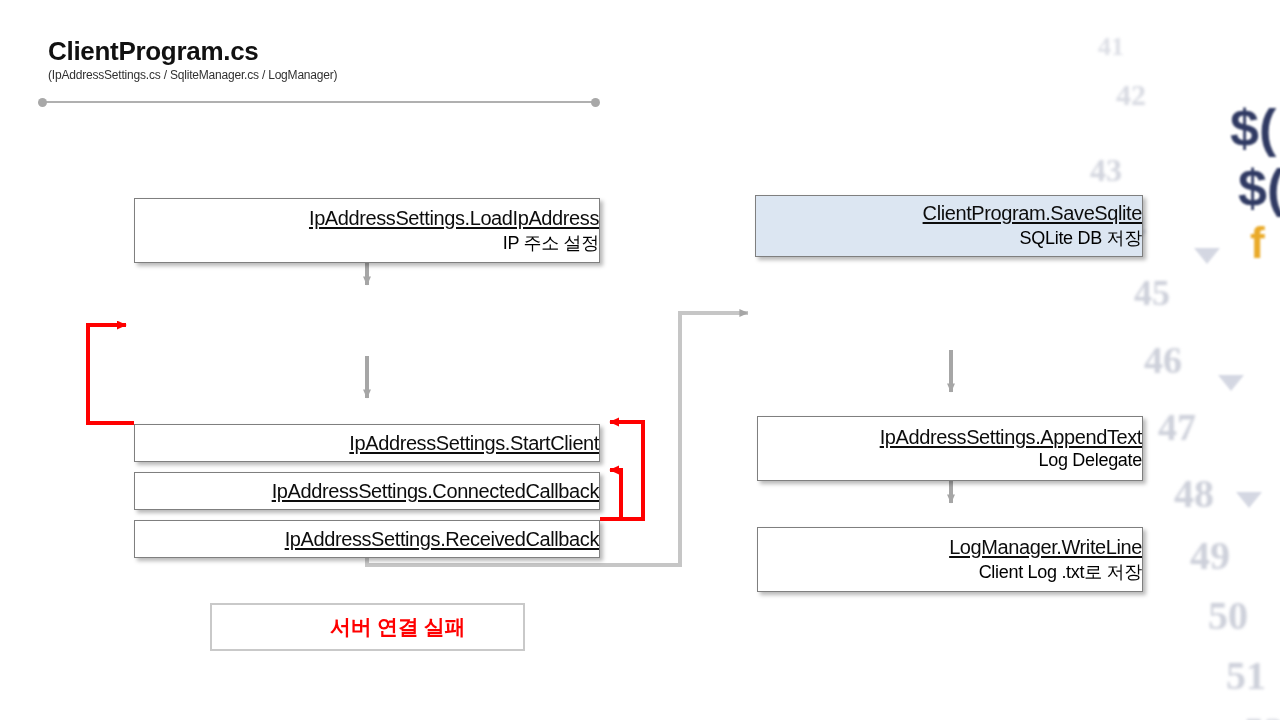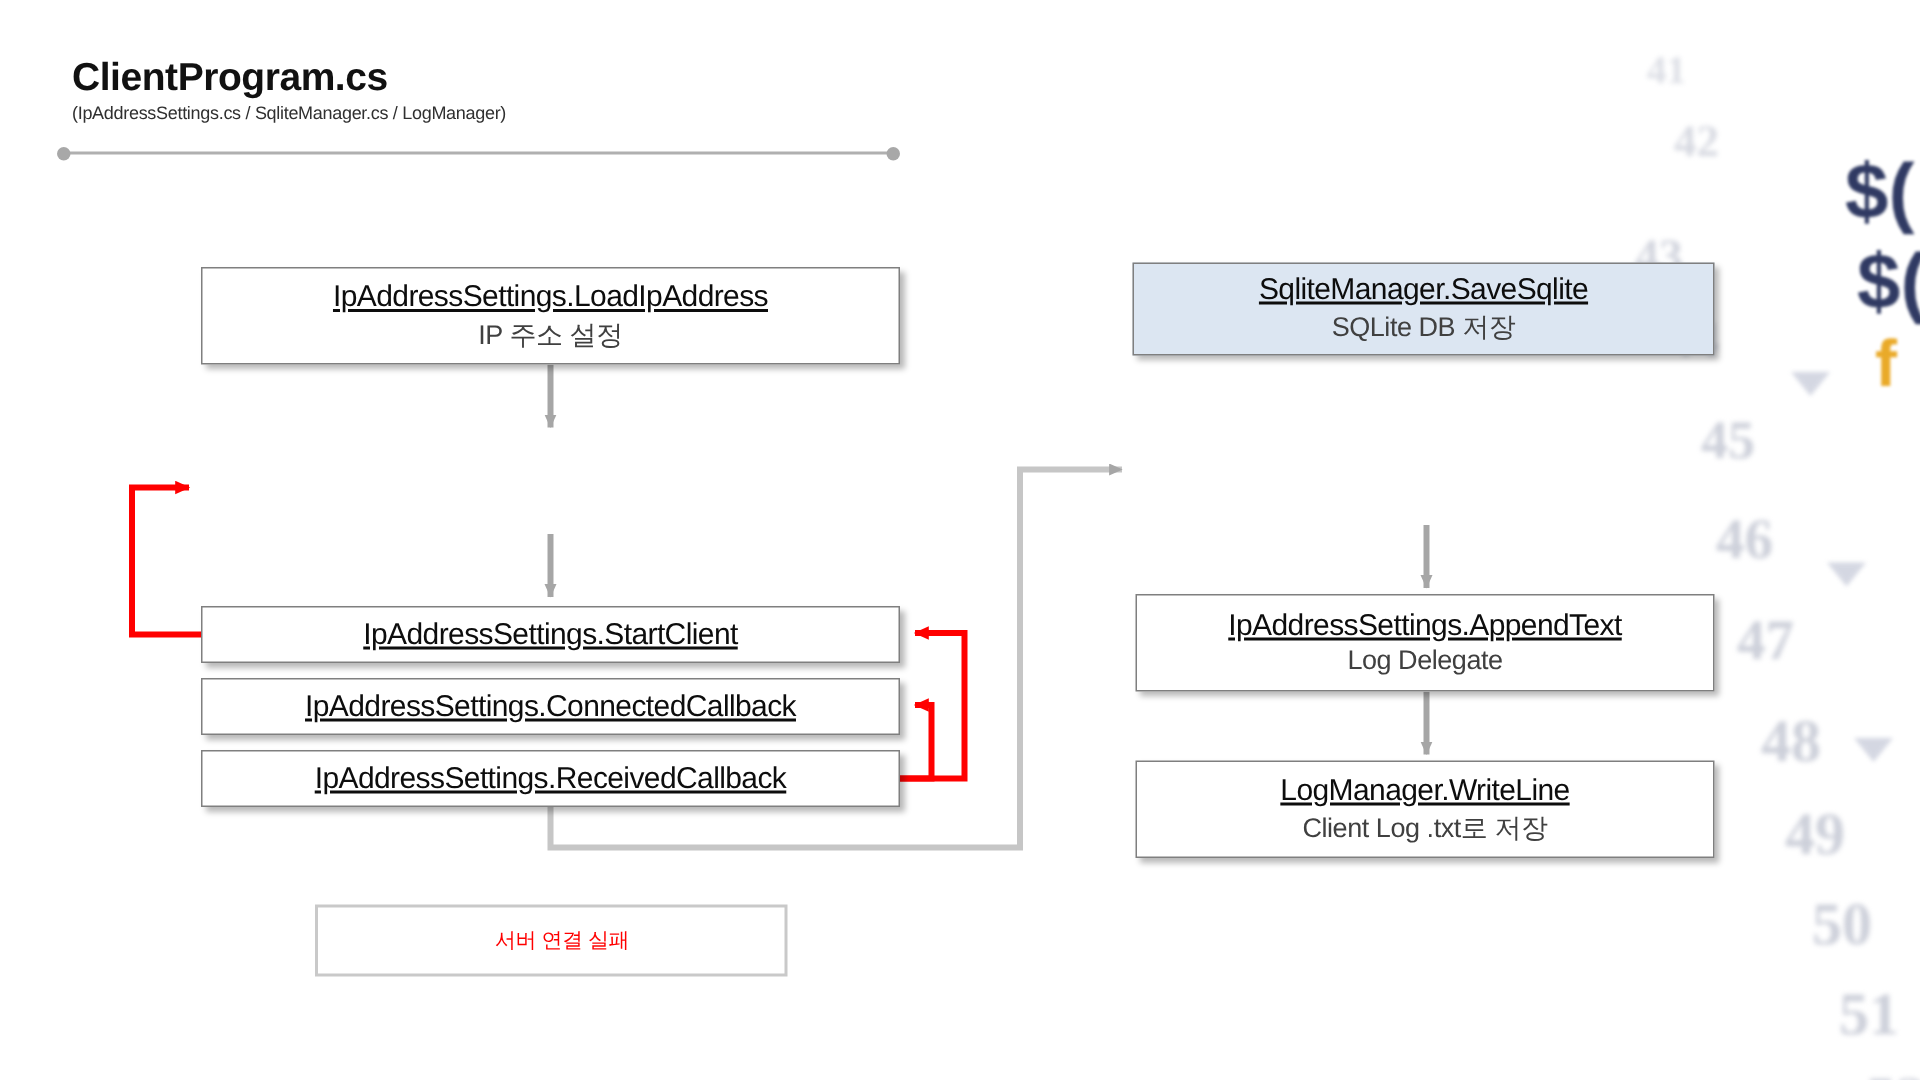--- a/index.html
+++ b/index.html
@@ -71,52 +71,53 @@
 
   
   .node {
     position: absolute;
     box-sizing: border-box;
     background: #ffffff;
     border: 1px solid #7f7f7f;
     box-shadow: 3px 3px 4px rgba(0,0,0,0.28);
     display: flex;
     flex-direction: column;
-    align-items: center;
+    align-items: flex-end;
     justify-content: center;
+    margin-top: 20px;
   }
   .node.accent { background: #dce6f2; }
   .node .n-title {
     font-size: 20px; color: #0d0d0d;
     text-decoration: underline;
     text-underline-offset: 2px;
     letter-spacing: -0.4px;
     white-space: nowrap;
   }
   .node .n-sub {
-    font-size: 18px; color: #404040;
+    font-size: 18px; color: #000000;
     letter-spacing: -0.3px; margin-top: 1px;
     white-space: nowrap;
   }
   .node.single { justify-content: center; }
 
   
   #wires { position: absolute; left:0; top:0; width:1280px; height:720px; }
 
   
   #legend {
     position: absolute; left: 210px; top: 603px;
     width: 315px; height: 48px;
     box-sizing: border-box;
     background: #ffffff;
     border: 2px solid #c9c9c9;
     display: flex; align-items: center;
   }
   #legend-text {
-    color: #ff0000; font-size: 14px; font-weight: normal;
+    color: #ff0000; font-size: 21px; font-weight: bold;
     letter-spacing: -0.3px; margin-left: 118px;
   }
 </style>
 </head>
 <body>
 
 <div id="stage">
 
   <div id="watermark">
     <span class="wm-num" style="left:58px; top:52px; font-size:26px; opacity:.35;">41</span>
@@ -189,21 +190,21 @@
 
   <div class="node single" style="left:134px; top:452px; width:466px; height:38px;">
     <div class="n-title">IpAddressSettings.ConnectedCallback</div>
   </div>
 
   <div class="node single" style="left:134px; top:500px; width:466px; height:38px;">
     <div class="n-title">IpAddressSettings.ReceivedCallback</div>
   </div>
 
   <div class="node accent" style="left:755px; top:175px; width:388px; height:62px;">
-    <div class="n-title">SqliteManager.SaveSqlite</div>
+    <div class="n-title">ClientProgram.SaveSqlite</div>
     <div class="n-sub">SQLite DB 저장</div>
   </div>
 
 
   <div class="node" style="left:757px; top:507px; width:386px; height:65px;">
     <div class="n-title">LogManager.WriteLine</div>
     <div class="n-sub">Client Log .txt로 저장</div>
   </div>
 
   <div class="node" style="left:757px; top:396px; width:386px; height:65px;">

